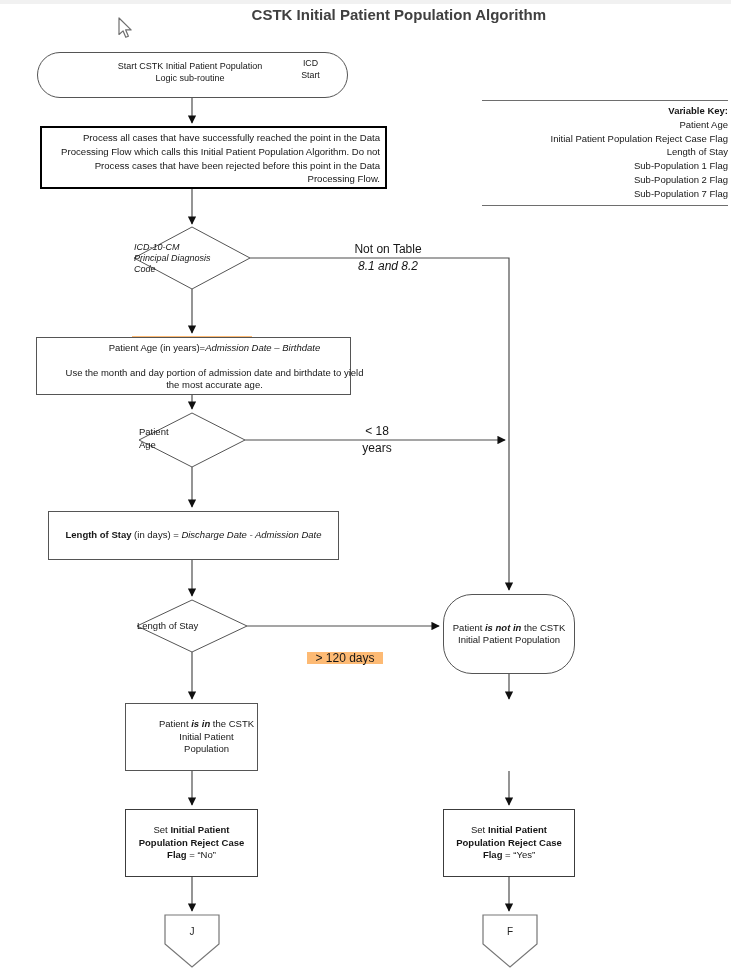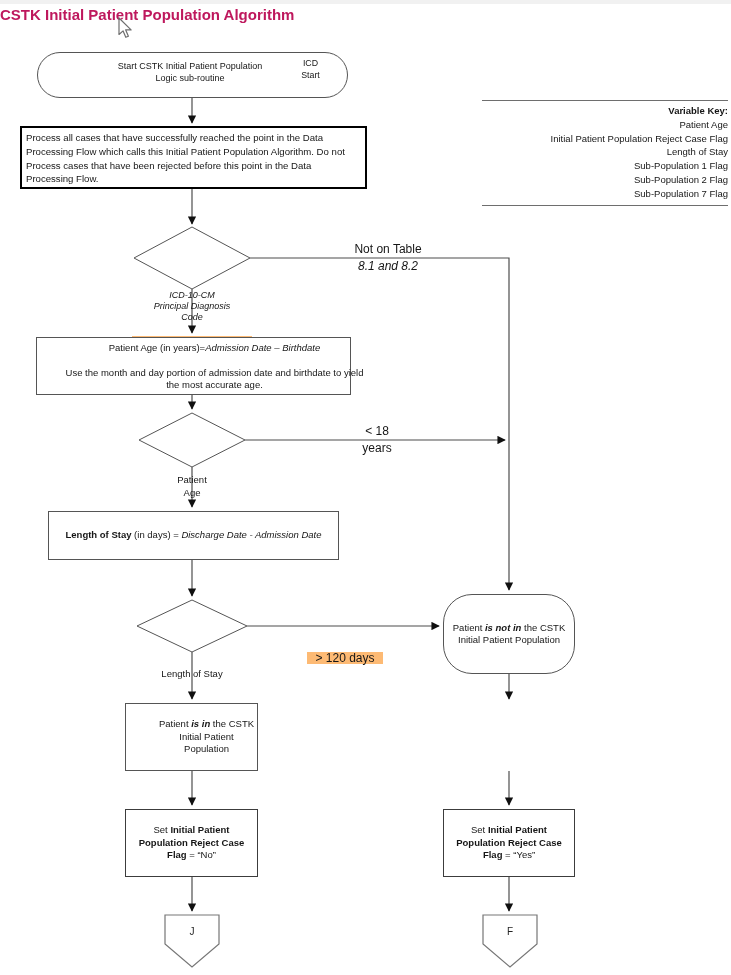--- a/index.html
+++ b/index.html
@@ -3,35 +3,35 @@
 <meta charset="utf-8">
 <style>
   html,body{margin:0;padding:0;background:#fff;}
   #canvas{
     position:relative;width:731px;height:975px;background:#ffffff;
     font-family:"Liberation Sans","DejaVu Sans",sans-serif;color:#111;overflow:hidden;
   }
   .layer{position:absolute;left:0;top:0;}
   .abs{position:absolute;}
   .topstrip{position:absolute;left:0;top:0;width:731px;height:4px;background:#f1f1f1;}
-  .title{position:absolute;left:0;top:6px;width:546px;text-align:left;
-         font-size:15px;font-weight:bold;color:#be185d;}
+  .title{position:absolute;left:0;top:6px;width:546px;text-align:right;
+         font-size:15px;font-weight:bold;color:#404040;}
   .box{position:absolute;background:#fff;border:1px solid #555;box-sizing:border-box;
        display:flex;align-items:center;justify-content:center;text-align:center;
        font-size:9.5px;line-height:12.5px;color:#161616;padding:2px;}
   .box.thick{border:2px solid #000;align-items:flex-start;justify-content:flex-start;
-       text-align:left;line-height:13.8px;padding:3px 5px 3px 4px;font-size:9.6px;}
+       text-align:right;line-height:13.8px;padding:3px 5px 3px 4px;font-size:9.6px;margin-left:20px;}
   .box.heavy{border:1.5px solid #3c3c3c;}
   .oval{position:absolute;left:37px;top:52px;width:311px;height:46px;background:#fff;
        border:1px solid #555;border-radius:23px;box-sizing:border-box;}
   .oval-text{position:absolute;left:90px;top:60px;width:200px;text-align:center;
        font-size:9px;line-height:12px;color:#161616;}
   .badge-text{position:absolute;left:287px;top:58px;width:47px;text-align:center;
        font-size:8.8px;line-height:11.5px;color:#161616;}
-  .dtext{position:absolute;text-align:center;color:#161616;margin-top:48px;}
+  .dtext{position:absolute;color:#161616;}
   .lbl{position:absolute;font-size:12px;line-height:12px;color:#161616;text-align:center;}
   .lbl.bg{background:#fdba74;margin-top:32px;}
   .bi{font-weight:bold;font-style:italic;}
   .vkey{position:absolute;left:482px;top:104px;width:246px;text-align:right;
        font-size:9.5px;line-height:13.8px;color:#161616;}
   .vkey .hd{font-weight:bold;}
   .rule{position:absolute;left:482px;width:246px;height:1px;background:#6e6e6e;}
   .conn-letter{position:absolute;width:40px;text-align:center;font-size:10px;color:#222;}
 </style>
 </head>

